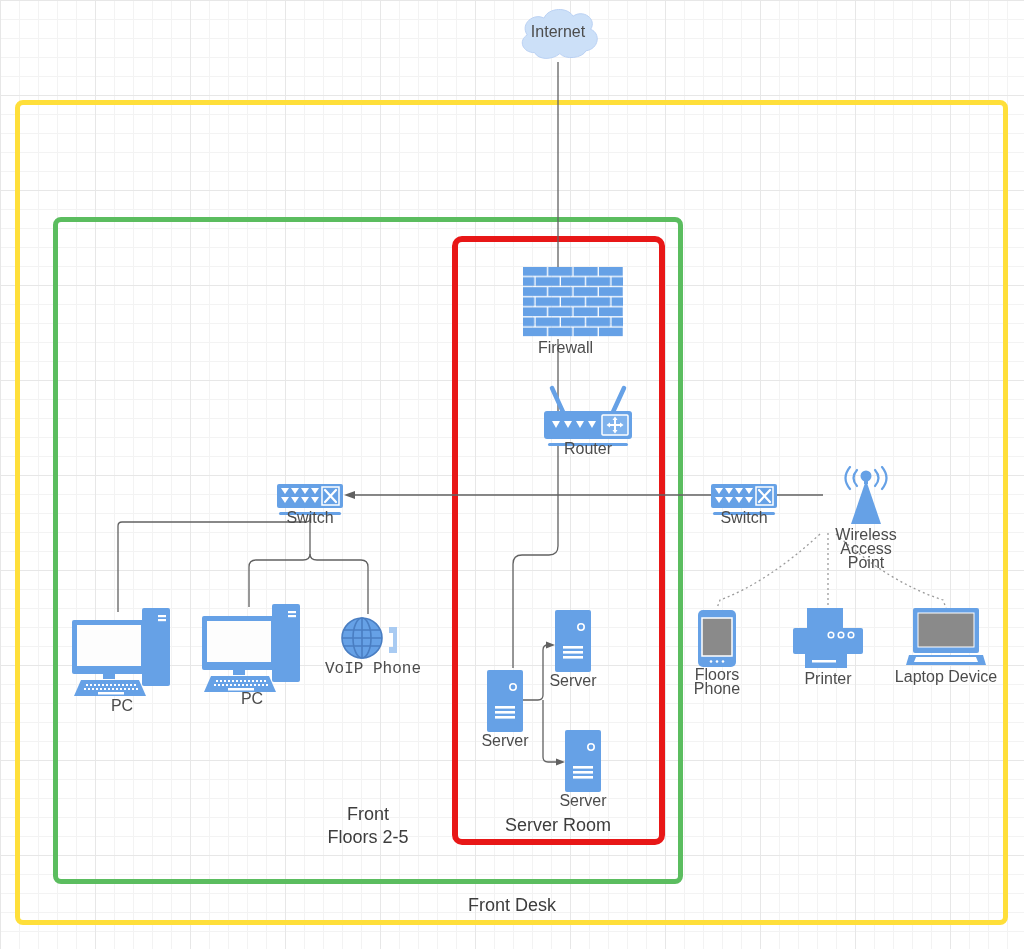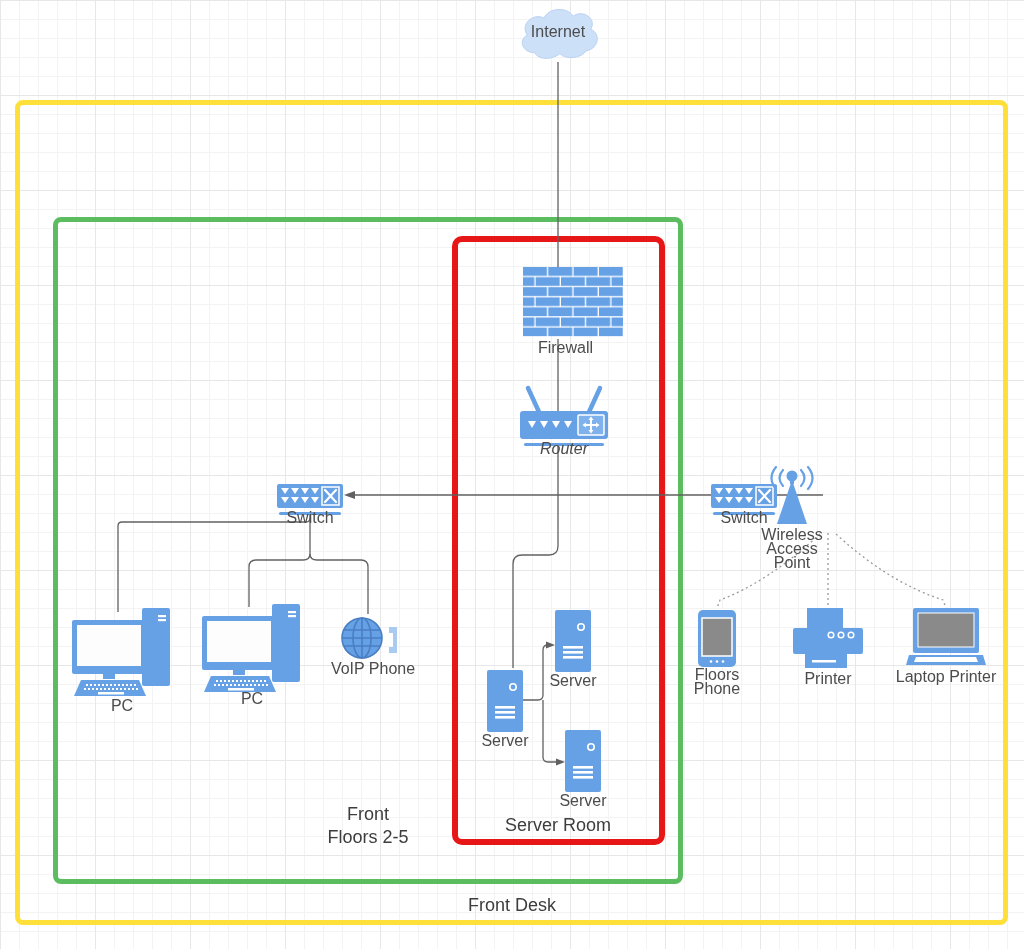--- a/index.html
+++ b/index.html
@@ -77,21 +77,21 @@
           <rect x="0" y="0" width="24" height="8.8" fill="#66A1E6"></rect>
           <rect x="-12.65" y="10.1" width="24" height="8.8" fill="#66A1E6"></rect>
           <rect x="12.65" y="10.1" width="24" height="8.8" fill="#66A1E6"></rect>
         </pattern>
       </defs>
       <rect x="0" y="0" width="100" height="69.4" fill="url(#bricks)"></rect>
     </svg>
     <div class="node-label" style="top:74px;">Firewall</div>
   </div>
 
-  <div class="node" style="left:519px;top:385px;width:90px;font-style:italic;">
+  <div class="node" style="left:543px;top:385px;width:90px;">
     <svg width="90" height="62" viewBox="0 0 90 62">
       <line x1="20" y1="27" x2="9" y2="3" stroke="#66A1E6" stroke-width="4.5" stroke-linecap="round"></line>
       <line x1="70" y1="27" x2="81" y2="3" stroke="#66A1E6" stroke-width="4.5" stroke-linecap="round"></line>
       <rect x="1" y="26" width="88" height="28" rx="3" fill="#66A1E6"></rect>
       <g fill="#ffffff">
         <polygon points="9,36 17,36 13,43"></polygon>
         <polygon points="21,36 29,36 25,43"></polygon>
         <polygon points="33,36 41,36 37,43"></polygon>
         <polygon points="45,36 53,36 49,43"></polygon>
       </g>
@@ -150,21 +150,21 @@
       <rect x="45" y="3" width="17" height="18" fill="none" stroke="#ffffff" stroke-width="1.5"></rect>
       <g stroke="#ffffff" stroke-width="2.2" stroke-linecap="round">
         <line x1="48" y1="6" x2="59" y2="18"></line>
           <line x1="59" y1="6" x2="48" y2="18"></line>
       </g>
       <rect x="2" y="28" width="62" height="3" rx="1.5" fill="#66A1E6"></rect>
     </svg>
     <div class="node-label" style="top:27px;">Switch</div>
   </div>
 
-  <div class="node" style="left:762px;top:466px;width:60px;">
+  <div class="node" style="left:836px;top:466px;width:60px;">
     <svg width="60" height="62" viewBox="0 0 60 62">
       <circle cx="30" cy="10" r="5.5" fill="#66A1E6"></circle>
       <rect x="28" y="10" width="4" height="8" fill="#66A1E6"></rect>
       <polygon points="30,14 45,58 15,58" fill="#66A1E6"></polygon>
       <g stroke="#66A1E6" stroke-width="2.2" fill="none" stroke-linecap="round">
         <path d="M21,4 Q14,12 21,20"></path>
         <path d="M14,1 Q5,12 14,23"></path>
         <path d="M39,4 Q46,12 39,20"></path>
         <path d="M46,1 Q55,12 46,23"></path>
       </g>
@@ -201,21 +201,21 @@
       <polygon points="9,72 67,72 74,88 2,88" fill="#66A1E6"></polygon>
       <g stroke="#ffffff" stroke-width="2" stroke-dasharray="2 2">
         <line x1="14" y1="77" x2="64" y2="77"></line>
         <line x1="12" y1="81" x2="66" y2="81"></line>
       </g>
       <rect x="26" y="84" width="26" height="2.5" fill="#ffffff"></rect>
     </svg>
     <div class="node-label" style="top:88px;">PC</div>
   </div>
 
-  <div class="node" style="left:340px;top:612px;width:66px;">
+  <div class="node" style="left:340px;top:612px;width:66px;font-family:Liberation Mono, monospace;">
     <svg width="66" height="54" viewBox="0 0 66 54">
       <circle cx="22" cy="26" r="20" fill="#66A1E6"></circle>
       <g stroke="#4a7ec2" stroke-width="1.6" fill="none">
         <circle cx="22" cy="26" r="20"></circle>
         <ellipse cx="22" cy="26" rx="9" ry="20"></ellipse>
         <line x1="4" y1="18" x2="40" y2="18"></line>
         <line x1="2" y1="26" x2="42" y2="26"></line>
         <line x1="4" y1="34" x2="40" y2="34"></line>
         <line x1="22" y1="6" x2="22" y2="46"></line>
       </g>
@@ -281,21 +281,21 @@
     <div class="node-label" style="top:64px;">Printer</div>
   </div>
 
   <div class="node" style="left:906px;top:608px;width:80px;">
     <svg width="80" height="60" viewBox="0 0 80 60">
       <rect x="7" y="0" width="66" height="45" rx="2" fill="#66A1E6"></rect>
       <rect x="12" y="5" width="56" height="34" fill="#8A8A8A" stroke="#ffffff" stroke-width="1"></rect>
       <polygon points="3,47 77,47 80,57 0,57" fill="#66A1E6"></polygon>
       <polygon points="10,49 70,49 72,54 8,54" fill="#ffffff"></polygon>
     </svg>
-    <div class="node-label" style="top:62px;">Laptop Printer</div>
+    <div class="node-label" style="top:62px;">Laptop Device</div>
   </div>
 
   <div class="zone-label" style="left:288px;top:803px;width:160px;">
     <div>Front</div>
     <div>Floors 2-5</div>
   </div>
   <div class="zone-label" style="left:412px;top:894px;width:200px;">Front Desk</div>
   <div class="zone-label" style="left:458px;top:814px;width:200px;">Server Room</div>
 
 </div>

